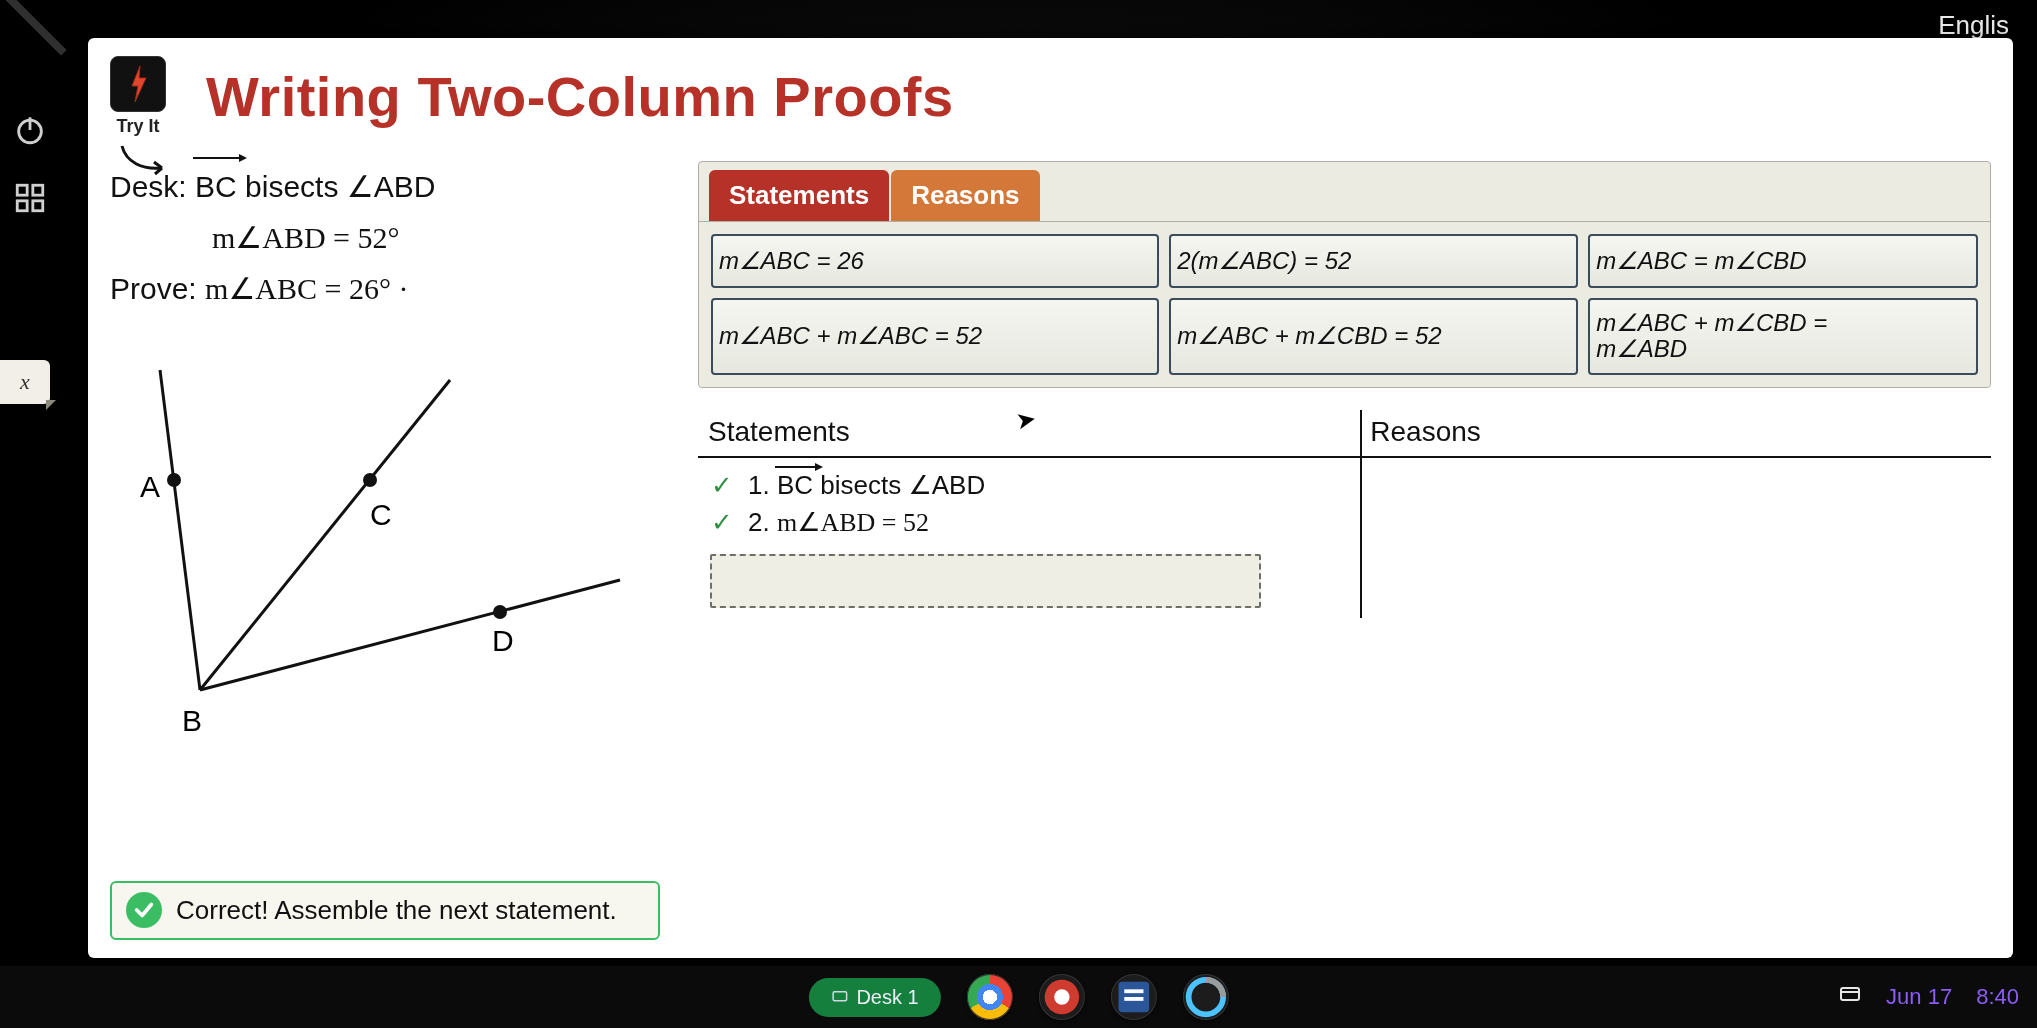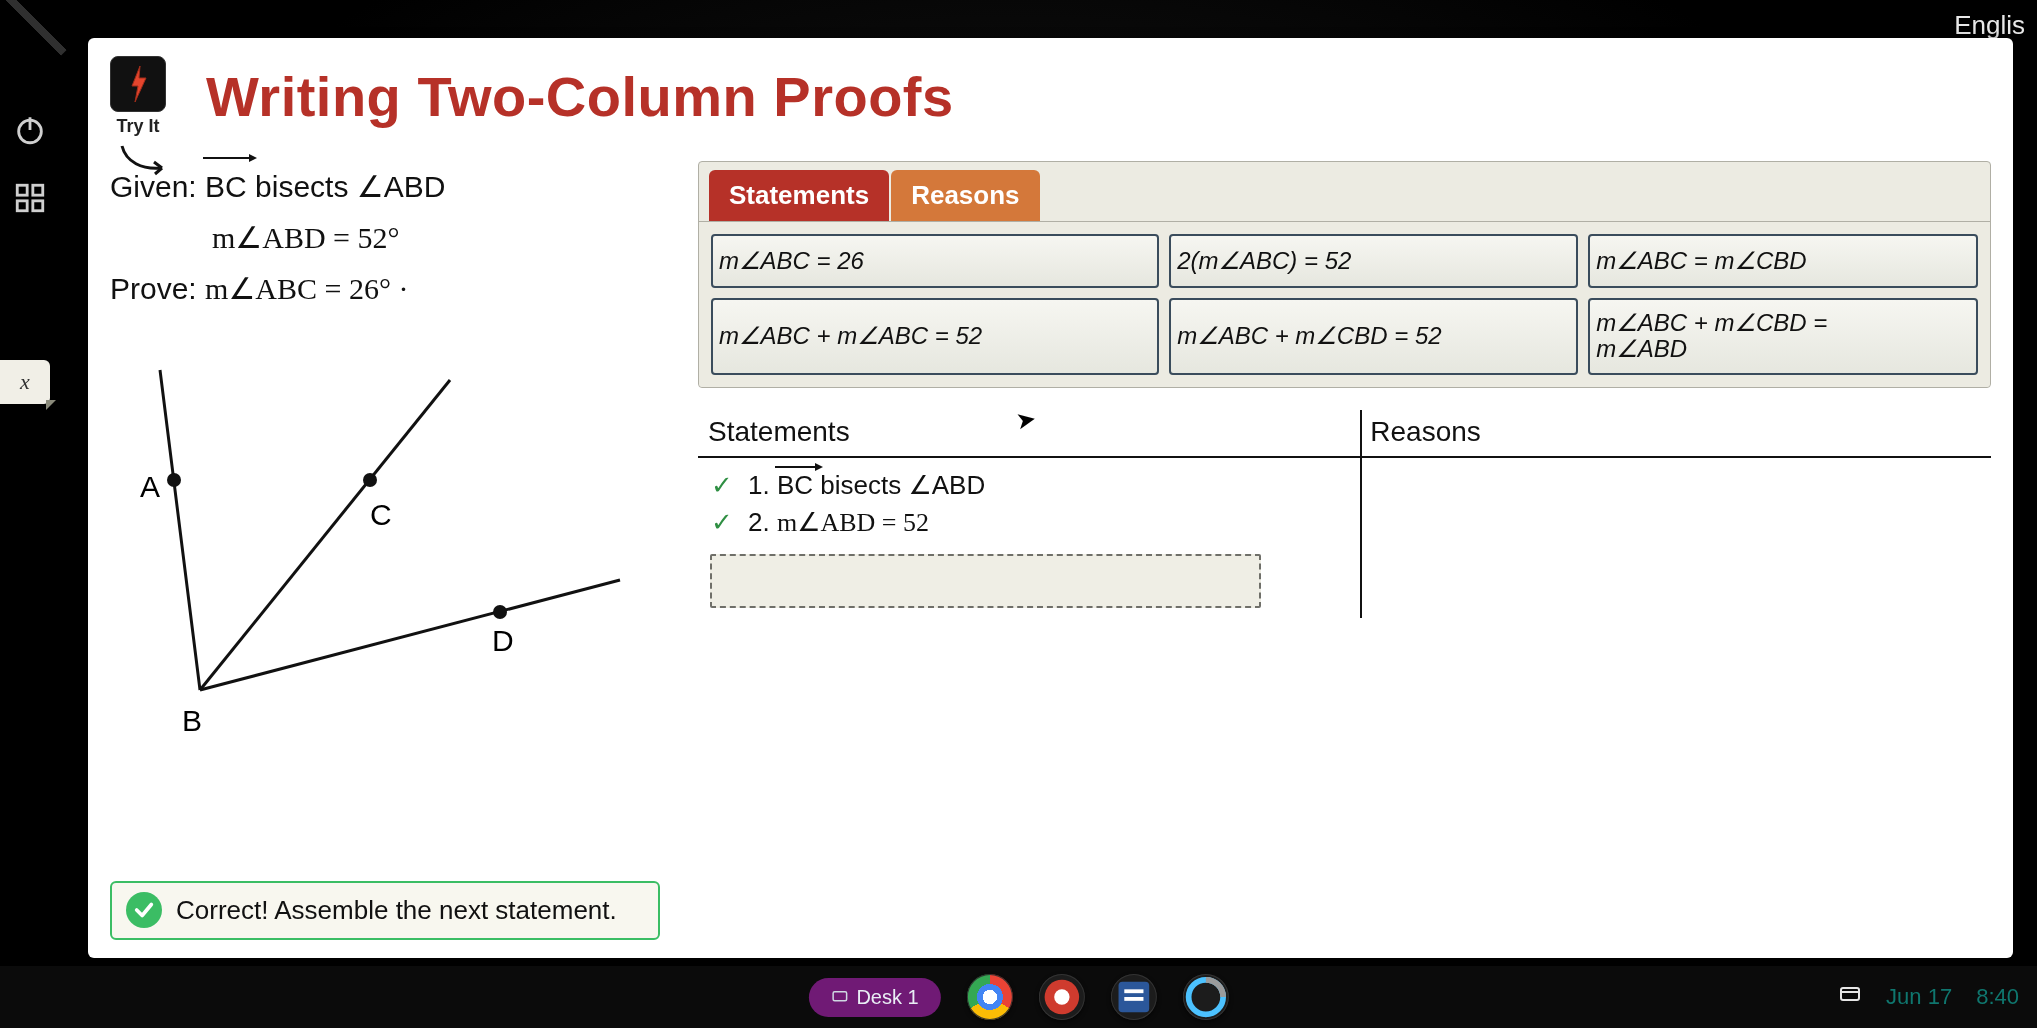--- a/index.html
+++ b/index.html
@@ -17,21 +17,21 @@
   .monitor {
     position: absolute;
     inset: 0;
     background: radial-gradient(ellipse at 50% 40%, #1a1a1a 0%, #000 65%);
   }
 
   
   .english-label {
     position: absolute;
     top: 10px;
-    right: 12px;
+    right: 28px;
     color: #e8e8e8;
     font-size: 26px;
     font-weight: 400;
   }
 
   
   .os-rail {
     position: absolute;
     left: 0;
     top: 0;
@@ -320,42 +320,42 @@
   }
   .taskbar-center {
     position: absolute;
     left: 50%;
     transform: translateX(-50%);
     display: flex;
     align-items: center;
     gap: 26px;
   }
   .desk-pill {
-    background: #701a75;
+    background: #15803d;
     color: #e9eef5;
     border-radius: 24px;
     padding: 8px 22px;
     font-size: 20px;
     display: flex; align-items: center; gap: 8px;
   }
   .tb-icon {
     width: 46px; height: 46px;
     border-radius: 50%;
     background: #1c1c1c;
     display: flex; align-items: center; justify-content: center;
     box-shadow: inset 0 0 0 1px #333, 0 2px 4px rgba(0,0,0,.6);
   }
   .tb-icon.chrome { background: radial-gradient(circle at 50% 50%, #fff 0 22%, #4285f4 22% 40%, transparent 40%), conic-gradient(#ea4335 0 120deg, #fbbc05 120deg 240deg, #34a853 240deg 360deg); }
   .taskbar-right {
     margin-left: auto;
     margin-right: 18px;
     display: flex;
     align-items: center;
     gap: 24px;
-    color: #0f766e;
+    color: #8b5cf6;
     font-size: 22px;
   }
   .taskbar-right .sys-icon svg { width: 24px; height: 24px; stroke:#e6e6e6; fill:none; stroke-width:2; }
 
 </style>
 </head>
 <body>
 
 <div class="monitor"></div>
 
@@ -399,21 +399,21 @@
       </svg>
     </div>
     <div class="lesson-title">Writing Two-Column Proofs</div>
   </div>
 
   <div class="lesson-body">
 
     <div class="leftcol">
       <div class="problem-text">
         <div>
-          <span>Given: </span><span class="rayover">BC</span><span> bisects ∠ABD</span>
+          <span>Desk: </span><span class="rayover">BC</span><span> bisects ∠ABD</span>
         </div>
         <span class="indent angle">m∠ABD = 52°</span>
         <div>
           <span>Prove: </span><span class="angle">m∠ABC = 26°  ·</span>
         </div>
       </div>
 
       <div class="diagram">
         <svg viewBox="0 0 520 420" width="520" height="420">
 

